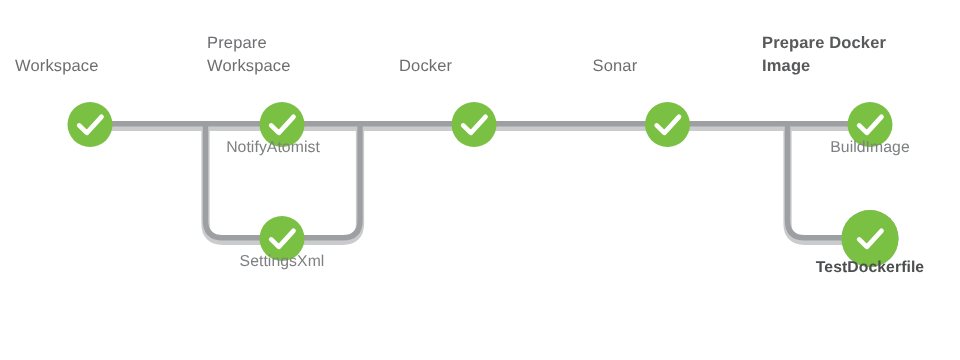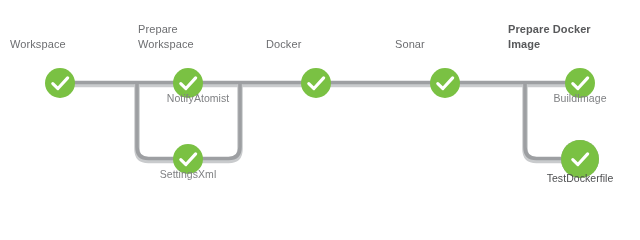--- a/index.html
+++ b/index.html
@@ -42,21 +42,21 @@
   .node-label {
     position: absolute;
     text-align: center;
     color: #7f8083;
     font-size: 10.5px;
     line-height: 13px;
     letter-spacing: 0.05px;
     white-space: nowrap;
   }
   .node-label.bold {
-    font-weight: normal;
+    font-weight: bold;
     color: #4d4e50;
   }
   .node {
     position: absolute;
     border-radius: 50%;
     display: block;
   }
   .node .disc {
     position: absolute;
     left: 0;
@@ -148,21 +148,21 @@
     </svg>
   </div>
 
   <div class="node" style="left:565px; top:68px; width:30px; height:30px;">
     <div class="disc" style="background: rgb(122, 193, 67);"></div>
     <svg class="tick" viewBox="0 0 20 20">
       <use href="#tickglyph"></use>
     </svg>
   </div>
 
-  <div class="node-label" style="left:148px; top:92px; width:100px;">NotifyAtomist</div>
+  <div class="node-label" style="left:132px; top:92px; width:100px;">NotifyAtomist</div>
 
   <div class="node" style="left:173px; top:144px; width:30px; height:30px;">
     <div class="disc" style="background: rgb(122, 193, 67);"></div>
     <svg class="tick" viewBox="0 0 20 20">
       <use href="#tickglyph"></use>
     </svg>
   </div>
   <div class="node-label" style="left:138px; top:168px; width:100px;">SettingsXml</div>
 
   <div class="node-label" style="left:530px; top:92px; width:100px;">BuildImage</div>

